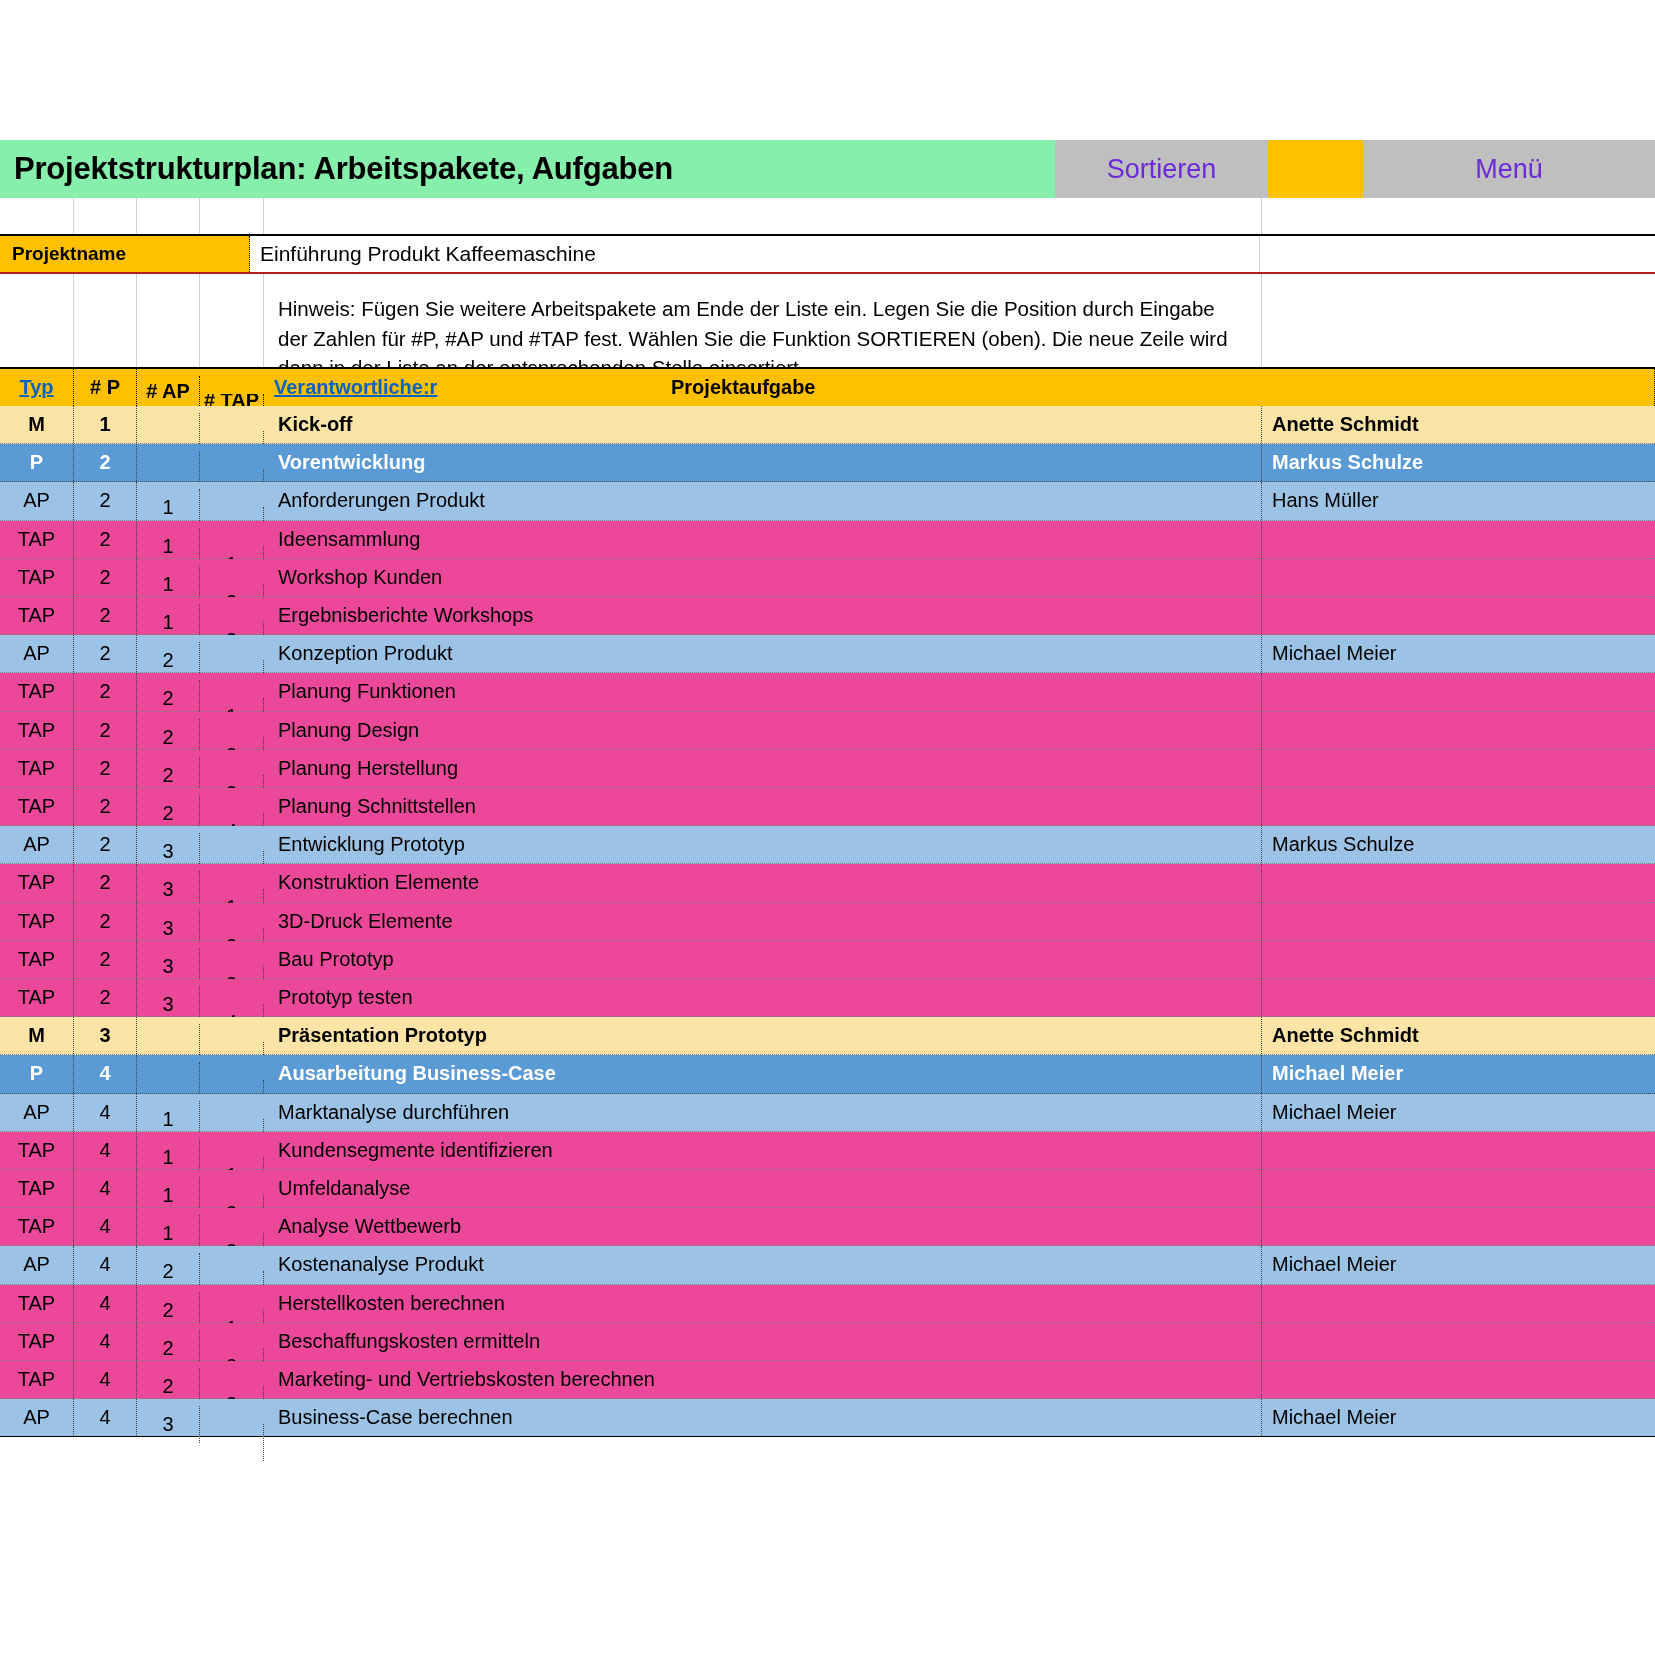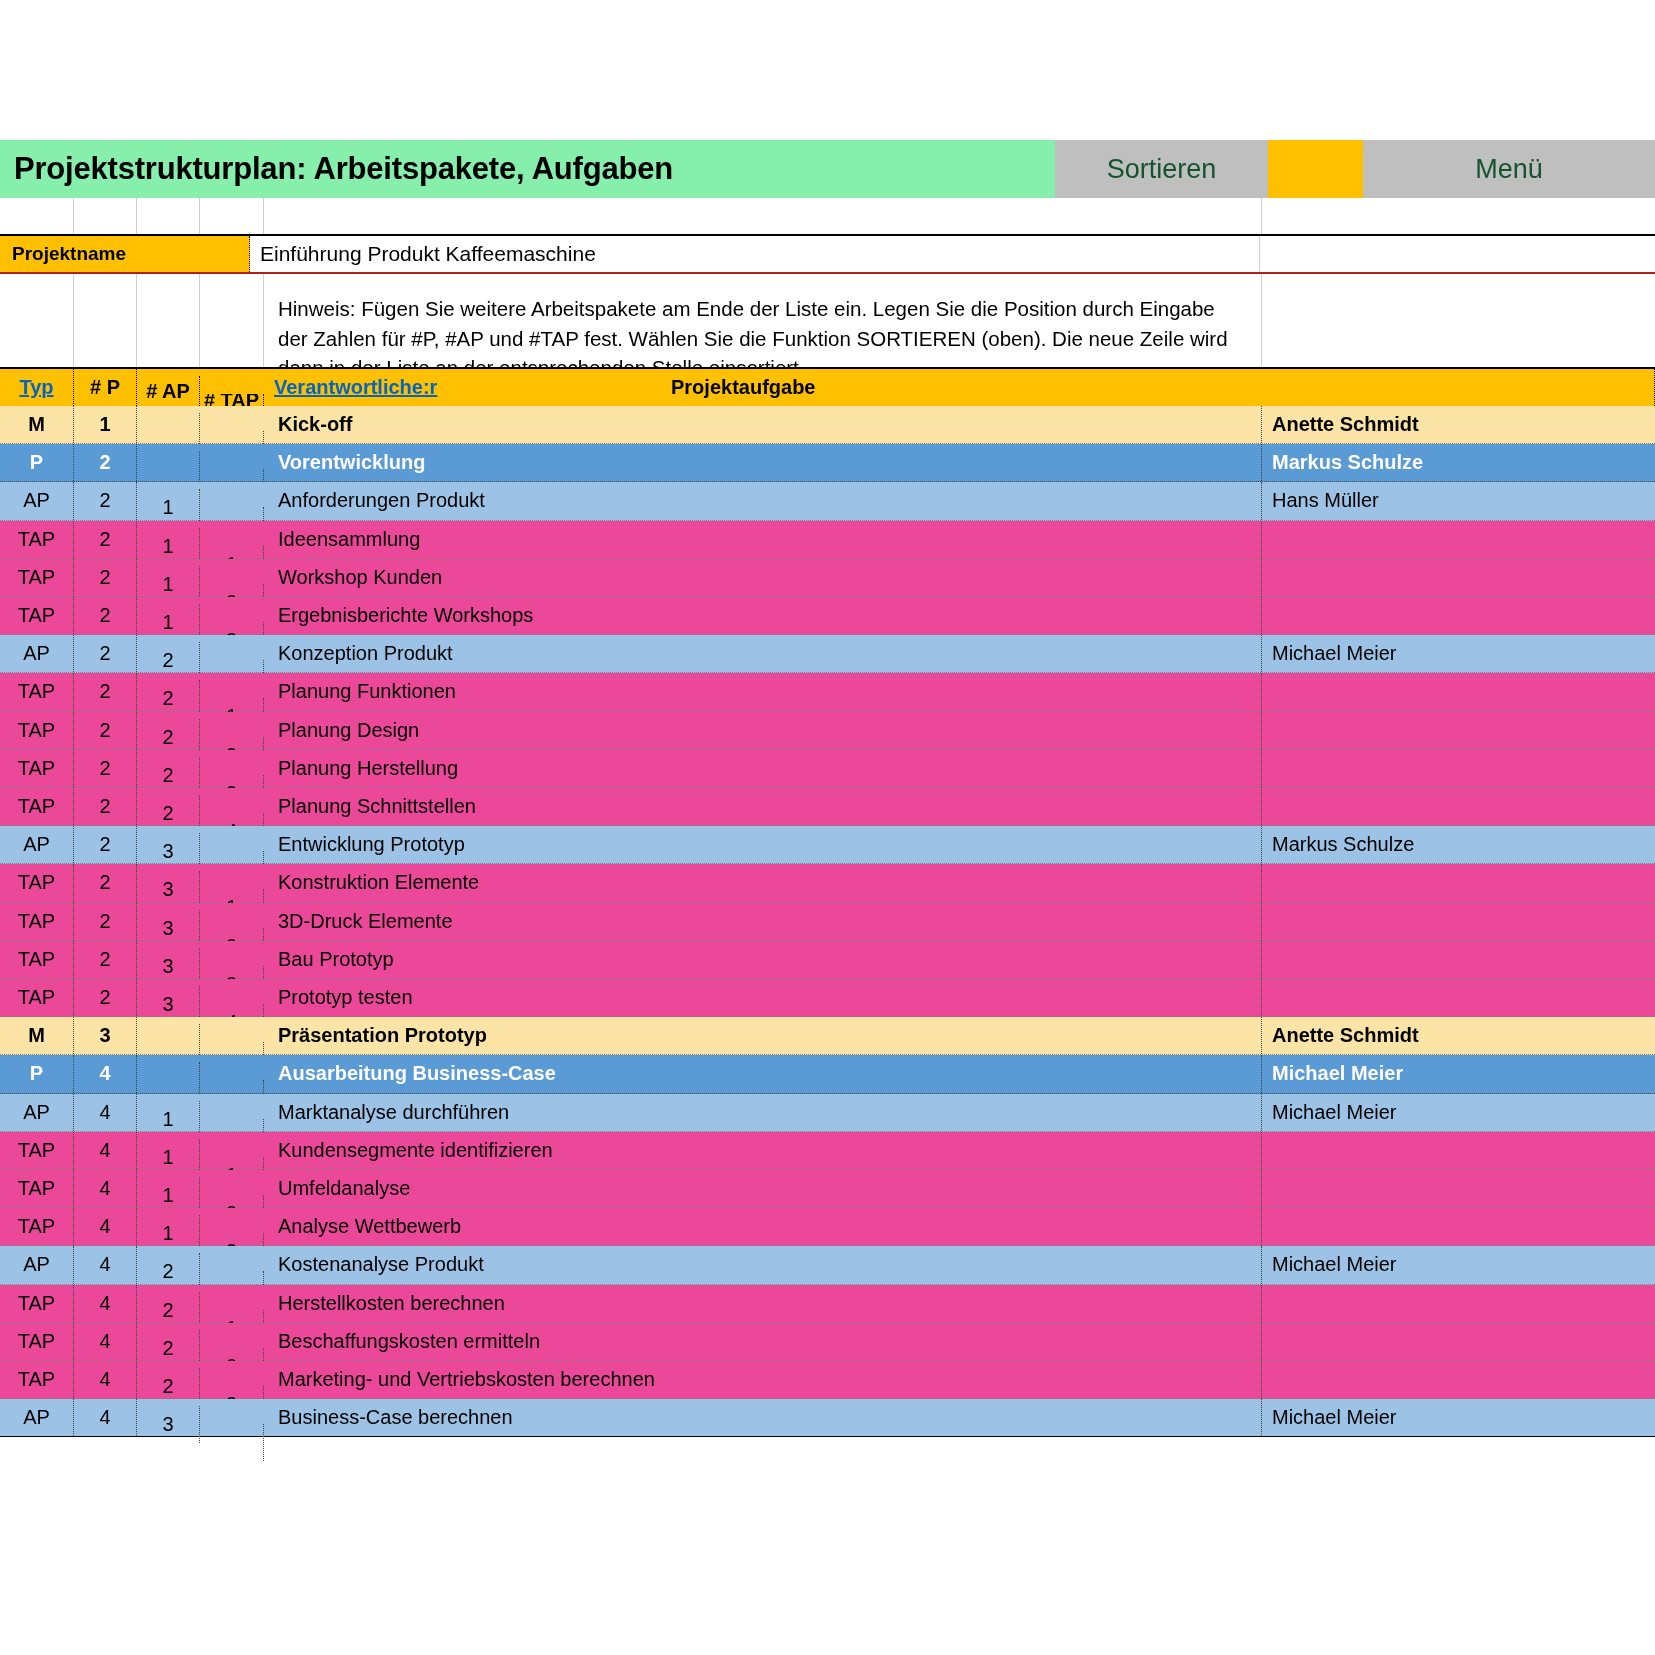--- a/index.html
+++ b/index.html
@@ -45,21 +45,21 @@
     font-weight: bold;
     letter-spacing: -0.2px;
     white-space: nowrap;
   }
   .btn {
     background: #BFBFBF;
     display: flex;
     align-items: center;
     justify-content: center;
     font-size: 27px;
-    color: #14532d;
+    color: #6d28d9;
     cursor: pointer;
   }
   .btn-sortieren { flex: 0 0 213px; }
   .gap-yellow   { flex: 0 0 95px; background: #FFC000; }
   .btn-menu     { flex: 1 1 auto; }
 
   
   .row {
     position: absolute;
     left: 0;

